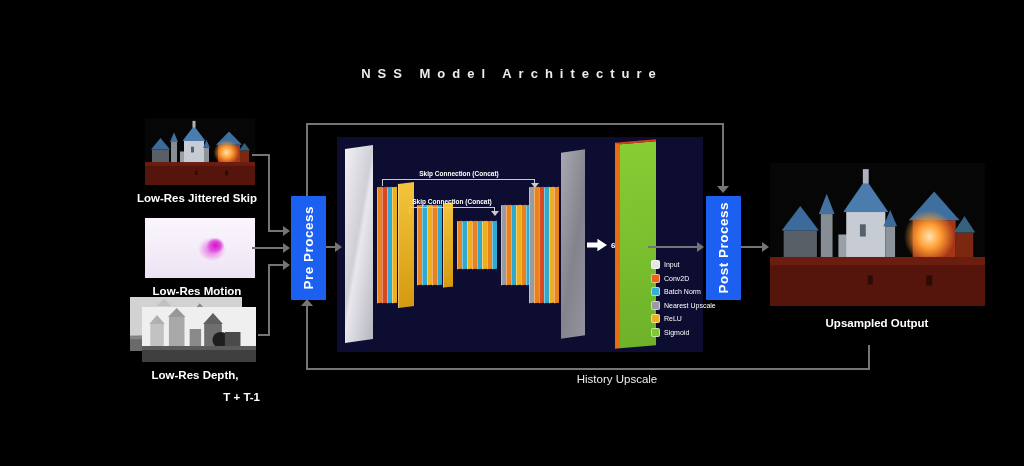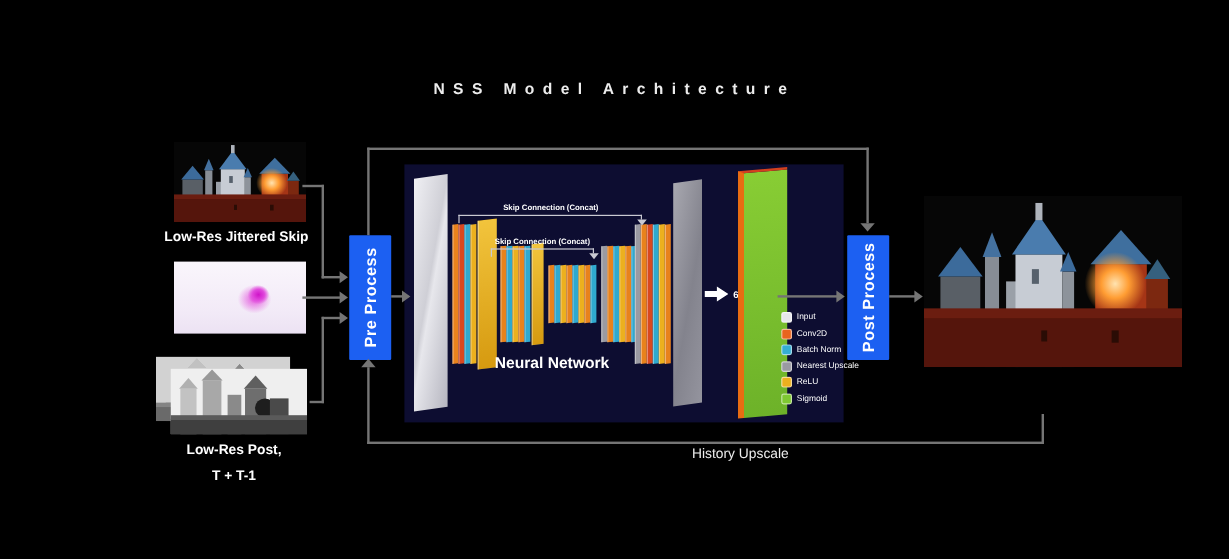--- a/index.html
+++ b/index.html
@@ -92,20 +92,21 @@
       <circle cx="163" cy="72" r="26" fill="url(#glowA)"></circle>
       <rect x="0" y="98" width="220" height="42" fill="#55150c"></rect>
       <rect x="0" y="92" width="220" height="8" fill="#6b1d10"></rect>
       <rect x="160" y="110" width="6" height="10" fill="#2a0c05"></rect>
       <rect x="100" y="110" width="5" height="9" fill="#2a0c05"></rect>
     </svg>
   </div>
   <div class="img-label" style="left:132px;top:189px;width:130px;">Low-Res Jittered Skip</div>
 
   <div class="img-frame motion-img" style="left:145px;top:218px;width:110px;height:60px;"></div>
+  <div class="img-label" style="left:132px;top:282px;width:130px;">Low-Res Motion</div>
 
   <div class="img-frame depth-back" style="left:130px;top:297px;width:112px;height:54px;">
     <svg viewBox="0 0 220 110" preserveAspectRatio="none">
       <rect width="220" height="110" fill="#efefef"></rect>
       <rect x="16" y="34" width="26" height="76" fill="#c2c2c2"></rect>
       <polygon points="14,34 29,16 44,34" fill="#b0b0b0"></polygon>
       <rect x="52" y="20" width="30" height="90" fill="#a8a8a8"></rect>
       <polygon points="50,20 67,2 84,20" fill="#989898"></polygon>
       <rect x="92" y="44" width="22" height="66" fill="#8a8a8a"></rect>
       <rect x="120" y="34" width="34" height="76" fill="#6e6e6e"></rect>
@@ -126,22 +127,22 @@
       <rect x="92" y="44" width="22" height="66" fill="#8a8a8a"></rect>
       <rect x="120" y="34" width="34" height="76" fill="#6e6e6e"></rect>
       <polygon points="118,34 137,12 156,34" fill="#5f5f5f"></polygon>
       <circle cx="152" cy="66" r="16" fill="#1e1e1e"></circle>
       <rect x="160" y="50" width="30" height="60" fill="#4a4a4a"></rect>
       <rect x="0" y="84" width="220" height="26" fill="#3f3f3f"></rect>
       <rect x="0" y="78" width="220" height="8" fill="#5a5a5a"></rect>
     </svg>
   </div>
   <div class="img-label" style="left:130px;top:366px;width:130px;">
-    <div>Low-Res Post,</div>
-    <div style="margin-top:4px;">T + T-1</div>
+    <div>Low-Res Depth,</div>
+    <div style="margin-top:4px;text-align:right;">T + T-1</div>
   </div>
 
   <div class="proc" style="left: 291px; top: 196px; background-color: rgb(28, 96, 242);">
     <span>Pre Process</span>
   </div>
   <div class="proc" style="left: 706px; top: 196px; background-color: rgb(28, 96, 242);">
     <span>Post Process</span>
   </div>
 
   <div class="nn-panel" style="background-color: rgb(13, 13, 49);">
@@ -186,21 +187,20 @@
     <div class="skip-tick" style="left:197px;top:42px;height:4px;"></div>
     <div class="skip-arr" style="left:194px;top:46px;"></div>
     <div class="skip-label" style="left:122px;top:33px;">Skip Connection (Concat)</div>
 
     <div class="skip-line" style="left:72px;top:70px;width:86px;"></div>
     <div class="skip-tick" style="left:72px;top:70px;height:7px;"></div>
     <div class="skip-tick" style="left:157px;top:70px;height:4px;"></div>
     <div class="skip-arr" style="left:154px;top:74px;"></div>
     <div class="skip-label" style="left:115px;top:61px;">Skip Connection (Concat)</div>
 
-    <div class="nn-title">Neural Network</div>
 
     <div class="block-arrow" style="left:250px;top:101px;width:20px;height:14px;"></div>
     <div class="upscale-label" style="left:274px;top:104px;">6x</div>
 
     <div class="green-block" style="left:278px;top:4px;width:36px;height:204px;"></div>
 
     <div class="legend">
         <div class="legend-row">
           <span class="legend-swatch" style="background-color: rgb(230, 230, 234);"></span>
           <span class="legend-label">Input</span>
@@ -254,20 +254,21 @@
       <rect x="190" y="68" width="18" height="72" fill="#7c2810"></rect>
       <polygon points="188,68 199,52 210,68" fill="#35607e"></polygon>
       <circle cx="163" cy="72" r="26" fill="url(#glowB)"></circle>
       <rect x="0" y="98" width="220" height="42" fill="#55150c"></rect>
       <rect x="0" y="92" width="220" height="8" fill="#6b1d10"></rect>
       <rect x="160" y="110" width="6" height="10" fill="#2a0c05"></rect>
       <rect x="100" y="110" width="5" height="9" fill="#2a0c05"></rect>
     </svg>
   </div>
   <div class="img-label out-label" style="left:797px;top:315px;width:160px;">
+    <div>Upsampled Output</div>
   </div>
 
   <div class="line vline" style="left:306px;top:123px;height:73px;"></div>
   <div class="line hline" style="left:306px;top:123px;width:418px;"></div>
   <div class="line vline" style="left:722px;top:123px;height:63px;"></div>
   <div class="arr arr-d" style="left:717px;top:186px;"></div>
 
   <div class="line hline" style="left:252px;top:154px;width:18px;"></div>
   <div class="line vline" style="left:268px;top:154px;height:78px;"></div>
   <div class="line hline" style="left:268px;top:230px;width:16px;"></div>

